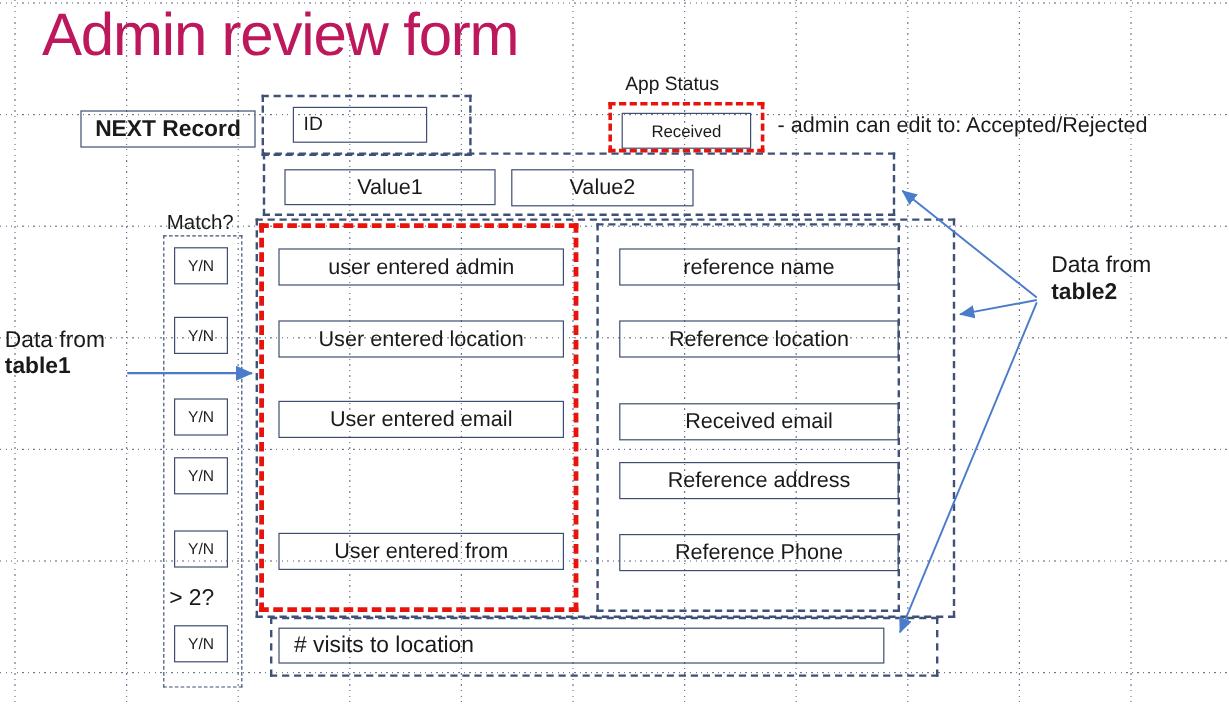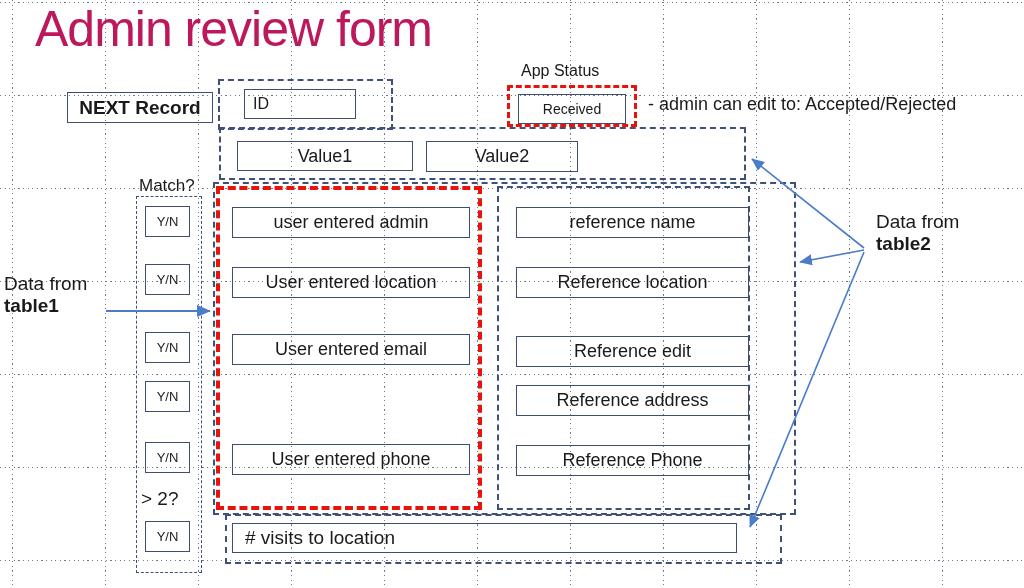--- a/index.html
+++ b/index.html
@@ -82,26 +82,26 @@
   <div class="box" style="left:145px;top:442px;width:45px;height:31px;font-size:13px;">Y/N</div>
   <div class="label" style="left:141px;top:488px;font-size:19px;">&gt; 2?</div>
   <div class="box" style="left:145px;top:521px;width:45px;height:31px;font-size:13px;">Y/N</div>
 
   <div class="dashed" style="left:213px;top:182px;width:579px;height:329px;"></div>
 
   <div class="red-dashed" style="left:216px;top:186px;width:258px;height:316px;"></div>
   <div class="box" style="left:232px;top:207px;width:238px;height:31px;">user entered admin</div>
   <div class="box" style="left:232px;top:267px;width:238px;height:31px;">User entered location</div>
   <div class="box" style="left:232px;top:334px;width:238px;height:31px;">User entered email</div>
-  <div class="box" style="left:232px;top:444px;width:238px;height:31px;">User entered phone</div>
+  <div class="box" style="left:232px;top:444px;width:238px;height:31px;">User entered from</div>
 
   <div class="dashed" style="left:497px;top:186px;width:249px;height:320px;"></div>
   <div class="box" style="left:516px;top:207px;width:233px;height:31px;">reference name</div>
   <div class="box" style="left:516px;top:267px;width:233px;height:31px;">Reference location</div>
-  <div class="box" style="left:516px;top:336px;width:233px;height:31px;">Reference edit</div>
+  <div class="box" style="left:516px;top:336px;width:233px;height:31px;">Received email</div>
   <div class="box" style="left:516px;top:385px;width:233px;height:31px;">Reference address</div>
   <div class="box" style="left:516px;top:445px;width:233px;height:31px;">Reference Phone</div>
 
   <div class="dashed" style="left:225px;top:514px;width:553px;height:46px;"></div>
   <div class="box left" style="left:232px;top:523px;width:505px;height:30px;font-size:19px;padding-left:12px;"># visits to location</div>
 
   <div class="label" style="left:4px;top:273px;font-size:19px;"><span>Data from</span><br>
        <span class="bold">table1</span></div>
 
   <div class="label" style="left:876px;top:211px;font-size:19px;"><span>Data from</span><br>

